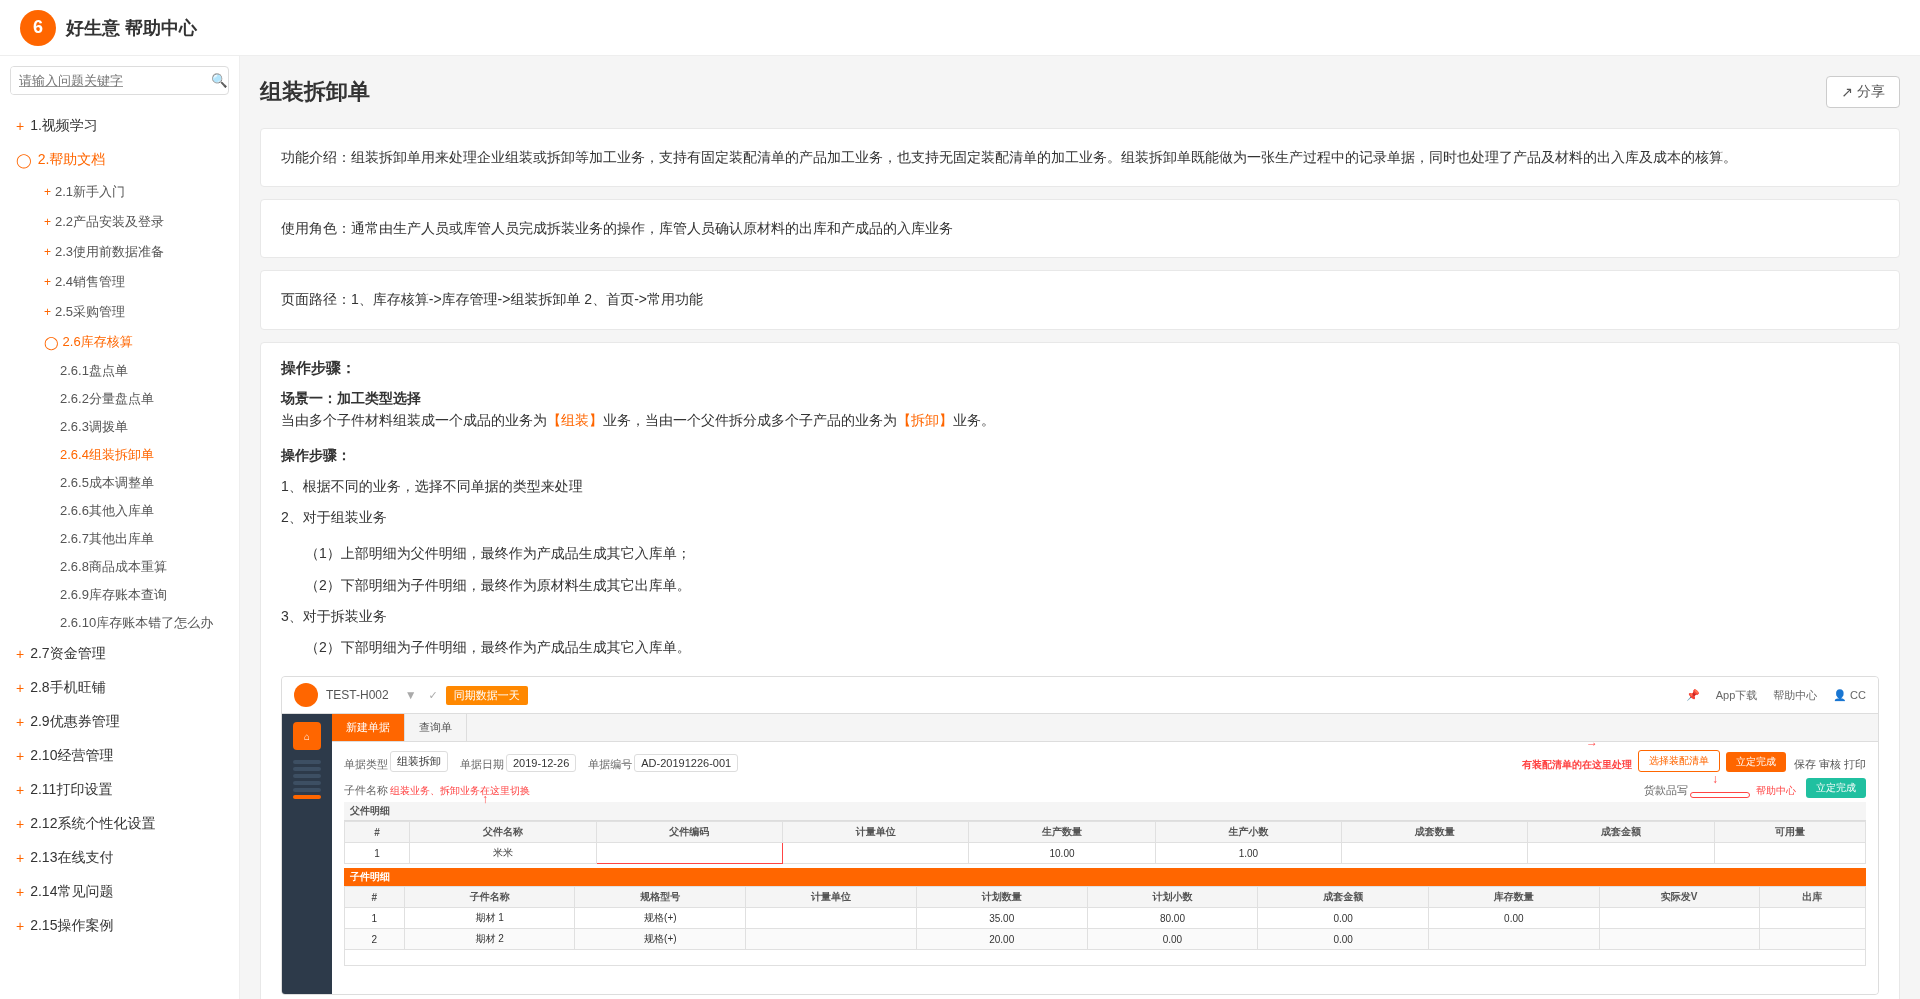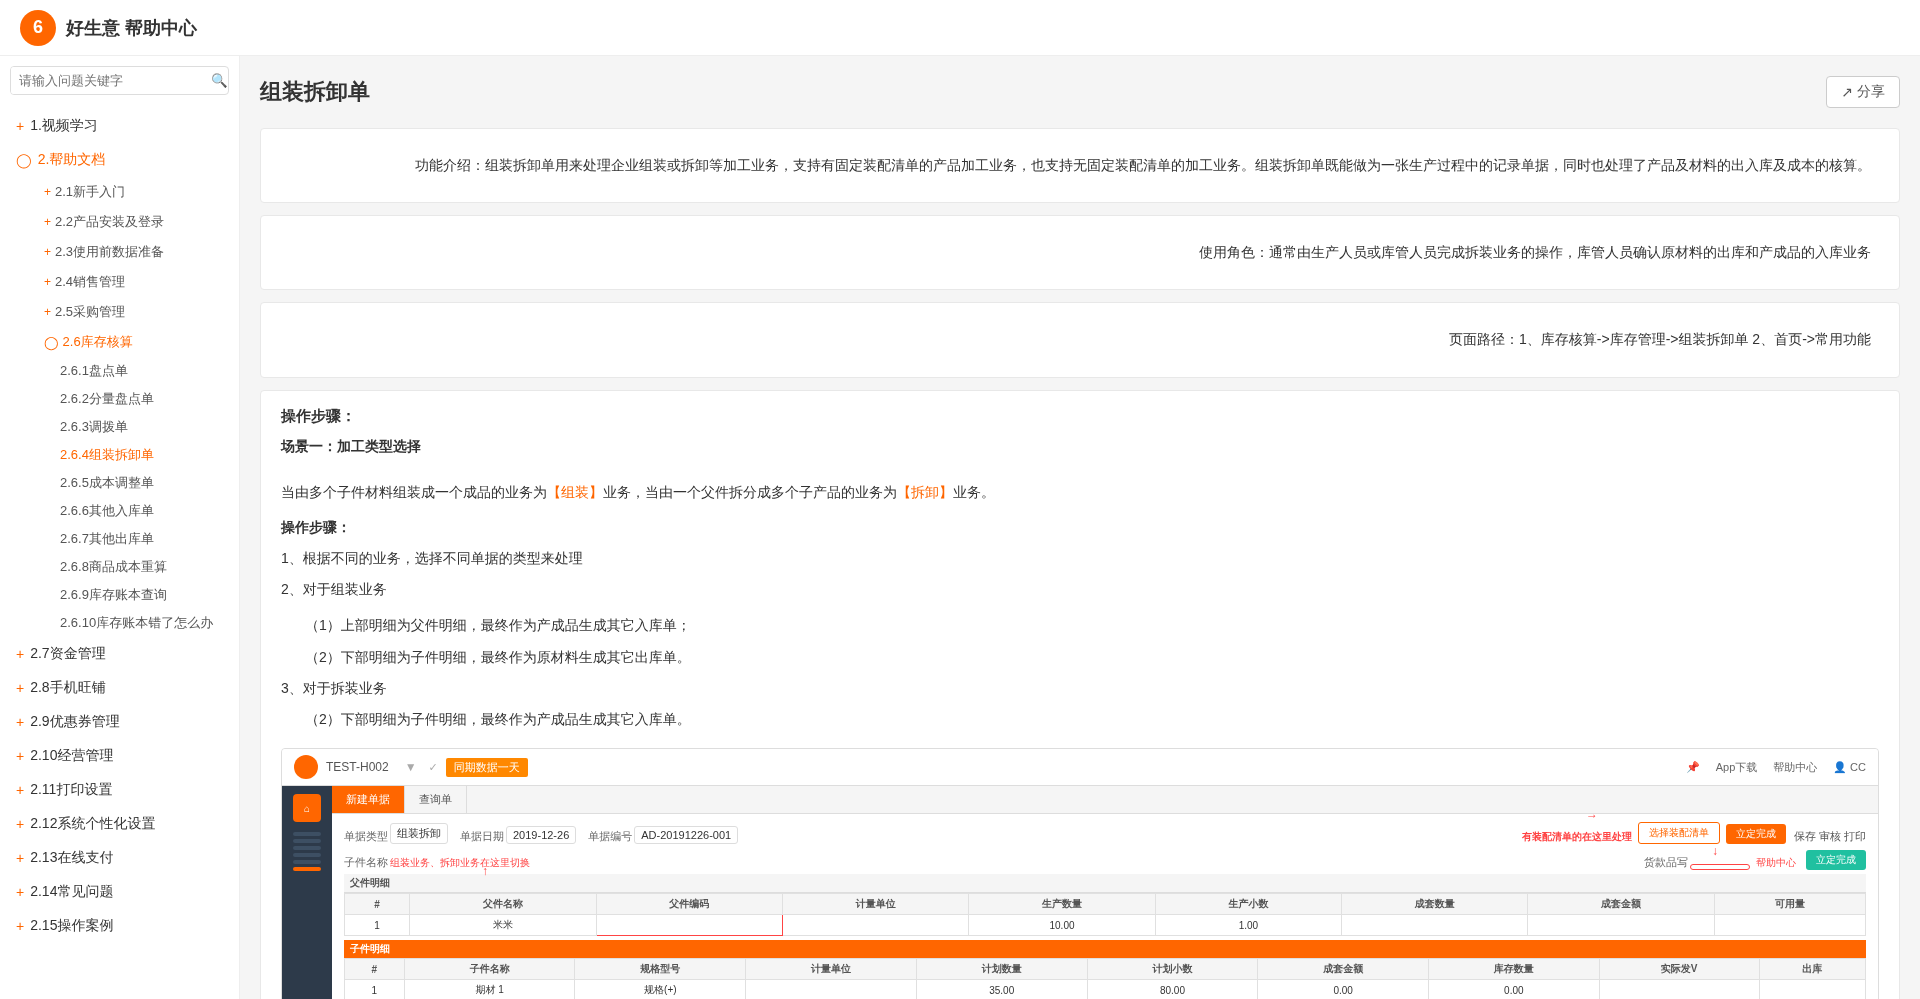--- a/index.html
+++ b/index.html
@@ -9,21 +9,21 @@
     .header { display: flex; align-items: center; background: #fff; padding: 0 20px; height: 56px; border-bottom: 1px solid #eee; flex-shrink: 0; }
     .logo-circle { width: 36px; height: 36px; background: #ff6600; border-radius: 50%; display: flex; align-items: center; justify-content: center; color: #fff; font-size: 18px; font-weight: bold; margin-right: 10px; }
     .logo-text { font-size: 18px; color: #333; font-weight: bold; }
 
     
     .main-layout { display: flex; flex: 1; overflow: hidden; }
 
     
     .sidebar { width: 240px; background: #fff; border-right: 1px solid #eee; overflow-y: auto; flex-shrink: 0; padding: 10px 0; }
     .search-box { display: flex; align-items: center; margin: 0 10px 10px; border: 1px solid #ddd; border-radius: 4px; overflow: hidden; }
-    .search-box input { border: none; outline: none; padding: 6px 8px; flex: 1; font-size: 13px; color: #999; }
+    .search-box input { border: none; outline: none; padding: 6px 8px; flex: 1; font-size: 13px; color: #999; text-decoration: underline; }
     .search-box .search-icon-btn { background: none; border: none; cursor: pointer; padding: 6px 8px; color: #999; }
 
     .nav-section { padding: 4px 0; }
     .nav-item-top { display: flex; align-items: center; padding: 8px 16px; cursor: pointer; font-size: 14px; color: #333; }
     .nav-item-top .plus-icon { color: #ff6600; margin-right: 6px; font-size: 14px; }
     .nav-item-top.active-parent { color: #ff6600; }
     .nav-item-top.active-parent .minus-icon { color: #ff6600; margin-right: 6px; }
     .nav-sub { padding-left: 28px; }
     .nav-sub-item { padding: 6px 16px; font-size: 13px; color: #555; cursor: pointer; display: flex; align-items: center; }
     .nav-sub-item .plus-icon-sm { color: #ff6600; margin-right: 4px; font-size: 12px; }
@@ -31,27 +31,27 @@
     .nav-sub-sub-item { padding: 5px 16px; font-size: 13px; color: #555; cursor: pointer; }
     .nav-sub-sub-item.active { color: #ff6600; }
 
     
     .content { flex: 1; overflow-y: auto; background: #f5f5f5; padding: 20px; }
     .content-header { display: flex; align-items: center; justify-content: space-between; margin-bottom: 20px; }
     .page-title { font-size: 22px; font-weight: bold; color: #333; }
     .share-btn { border: 1px solid #ccc; background: #fff; border-radius: 4px; padding: 6px 14px; cursor: pointer; font-size: 14px; color: #555; display: flex; align-items: center; gap: 4px; }
 
     .content-card { background: #fff; border: 1px solid #e8e8e8; border-radius: 4px; padding: 16px 20px; margin-bottom: 12px; font-size: 14px; line-height: 1.8; color: #333; }
-    .content-card p { margin: 8px; text-align: right; }
+    .content-card p { margin: 0; }
     .content-text { font-size: 14px; line-height: 1.8; color: #333; margin-bottom: 6px; }
     .content-text .highlight { color: #ff6600; }
 
     .ops-section { background: #fff; border: 1px solid #e8e8e8; border-radius: 4px; padding: 16px 20px; margin-bottom: 12px; }
     .ops-title { font-weight: bold; font-size: 15px; margin-bottom: 12px; }
-    .scenario-title { font-weight: bold; font-size: 14px; margin-bottom: 24px; }
+    .scenario-title { font-weight: bold; font-size: 14px; margin-bottom: 0; }
 
     
     .screenshot-container { border: 1px solid #ddd; background: #f0f0f0; margin-top: 16px; border-radius: 4px; overflow: hidden; position: relative; }
     .ss-topbar { background: #fff; border-bottom: 1px solid #ddd; padding: 6px 12px; display: flex; align-items: center; gap: 8px; font-size: 12px; color: #555; }
     .ss-topbar-logo { width: 24px; height: 24px; background: #ff6600; border-radius: 50%; display: inline-block; }
     .ss-topbar-orange { background: #ff8800; color: #fff; padding: 2px 8px; border-radius: 2px; font-size: 11px; }
     .ss-inner { display: flex; height: 280px; }
     .ss-left-nav { width: 50px; background: #2d3a4a; display: flex; flex-direction: column; align-items: center; padding-top: 8px; }
     .ss-nav-dot { width: 28px; height: 28px; background: #ff6600; border-radius: 4px; margin-bottom: 6px; }
     .ss-content-area { flex: 1; background: #fff; display: flex; flex-direction: column; }

